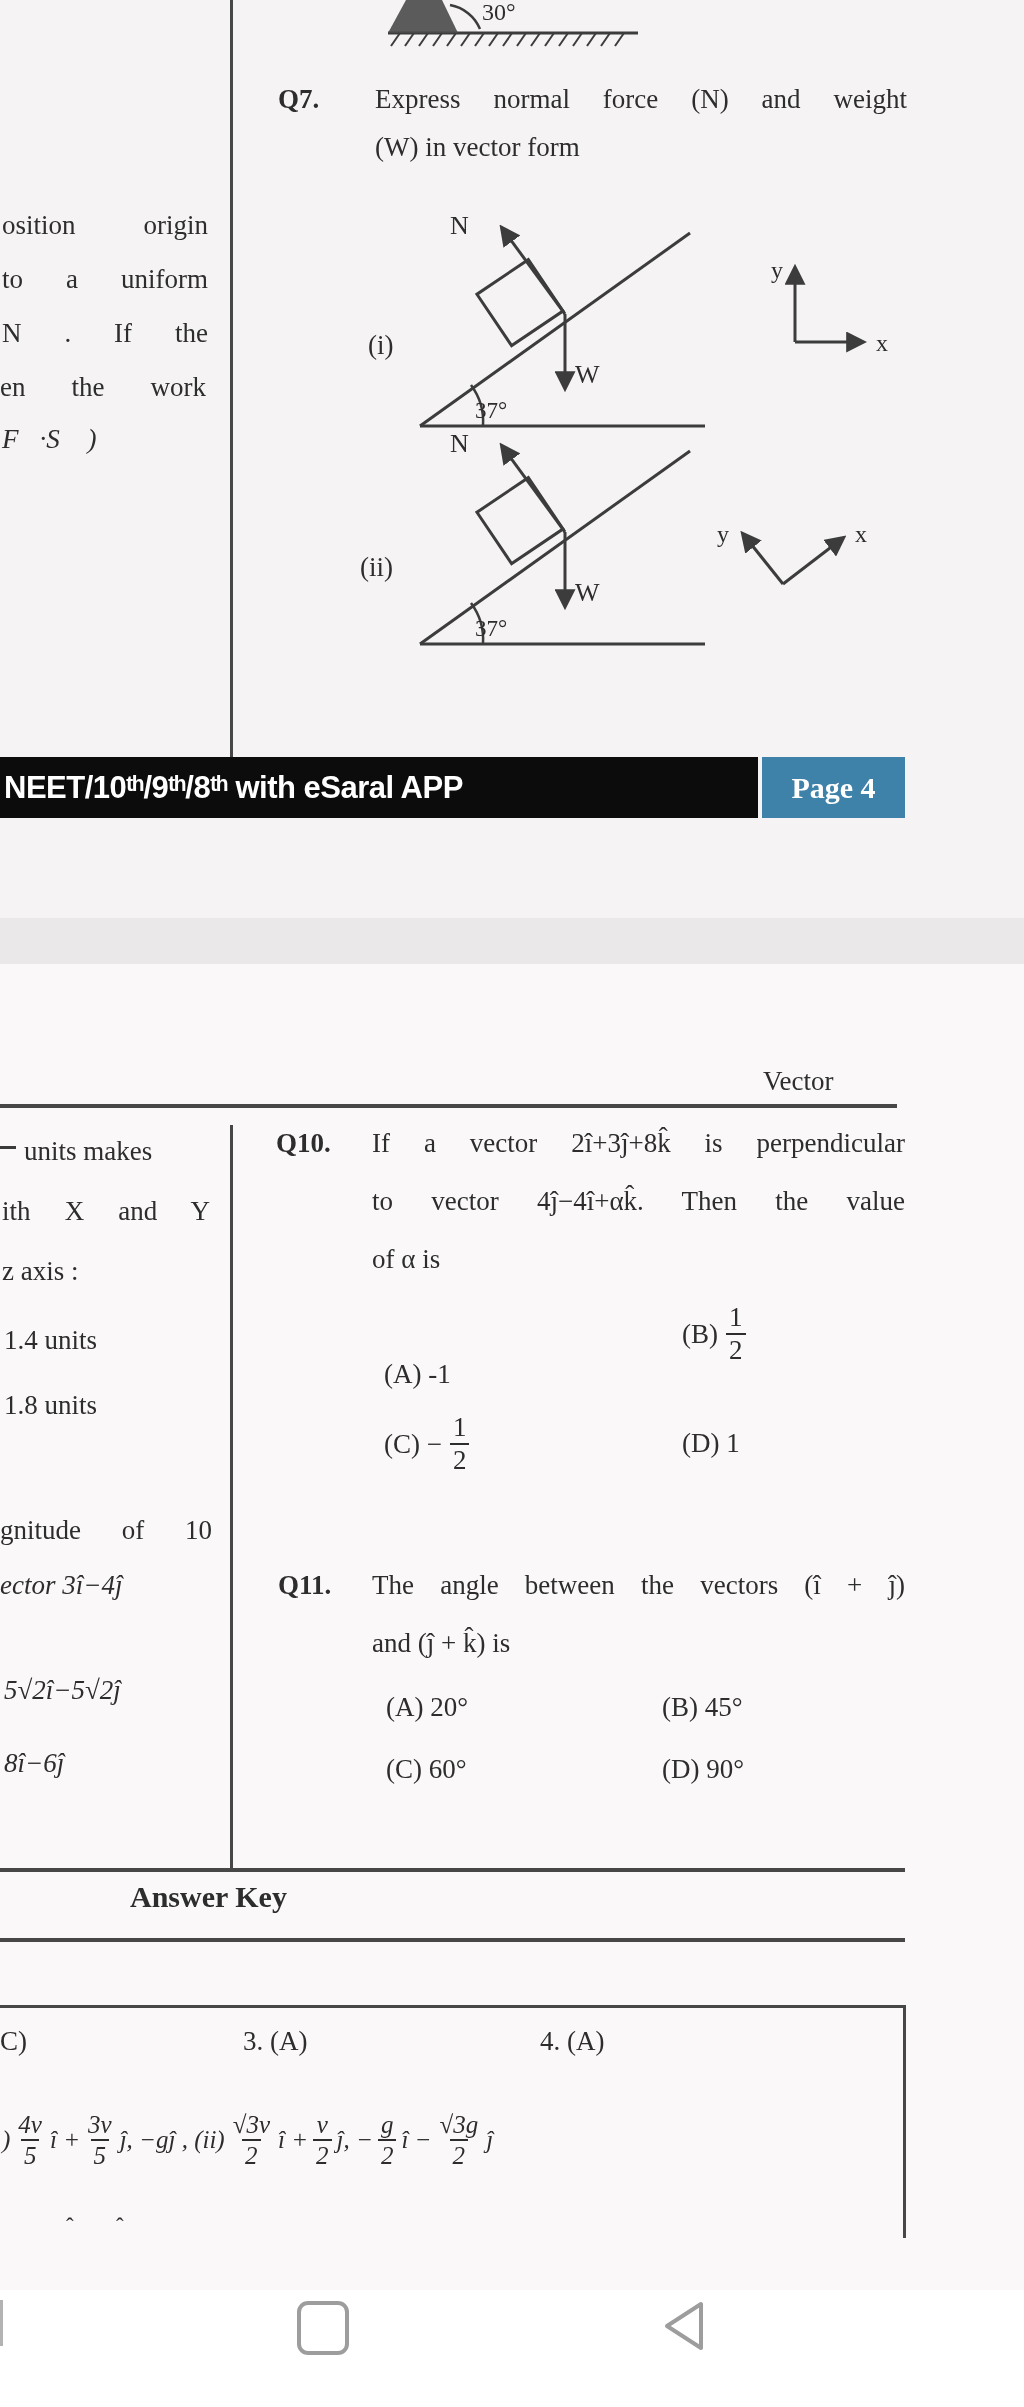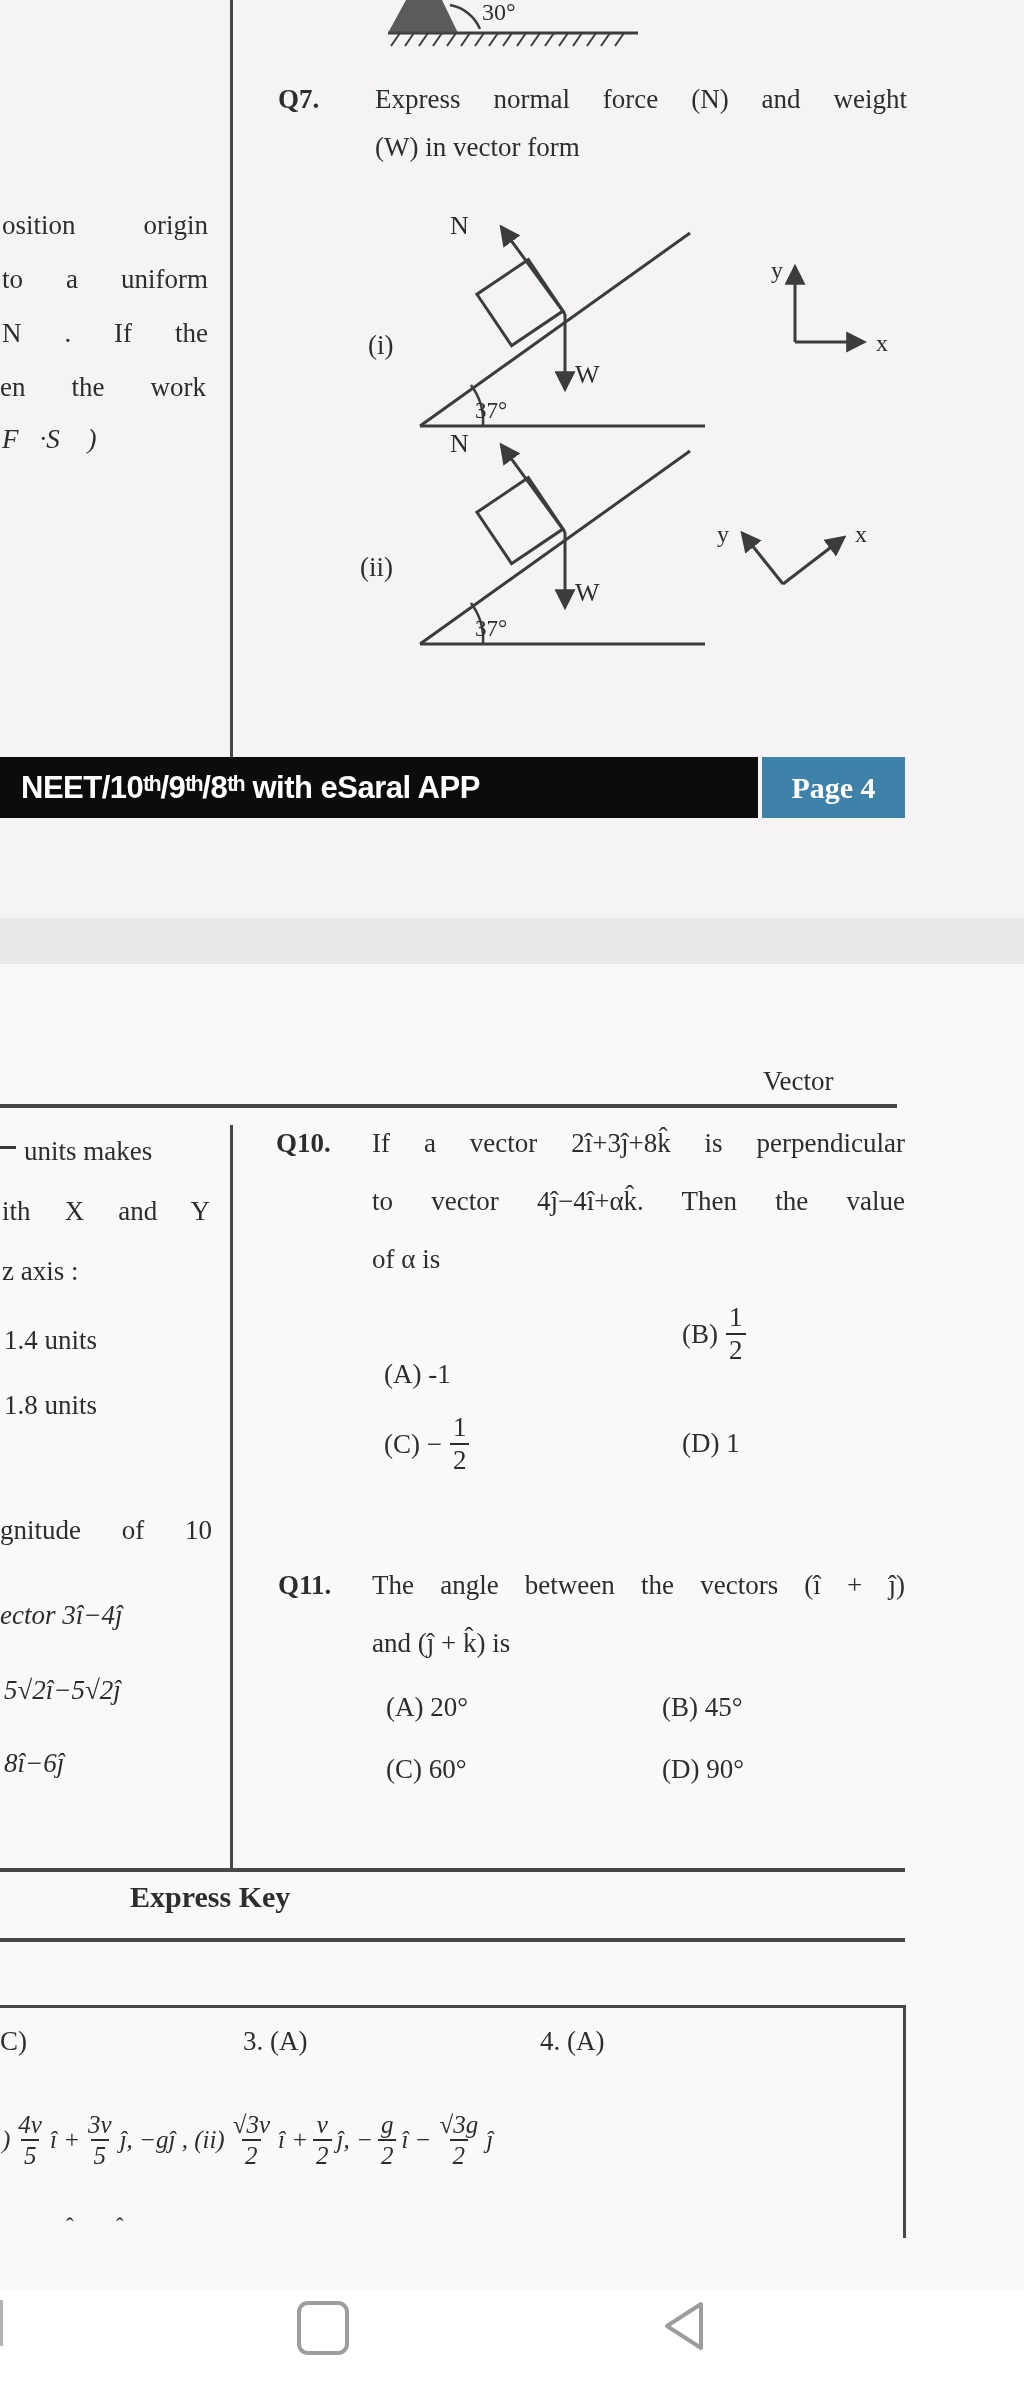--- a/index.html
+++ b/index.html
@@ -17,21 +17,21 @@
   .bold{font-weight:bold;}
   .math{font-style:italic;}
   .just{white-space:normal;text-align:justify;text-align-last:justify;}
   .frac{display:inline-flex;flex-direction:column;align-items:center;line-height:1;vertical-align:middle;}
   .frac .fn{padding:0 3px 2px;}
   .frac .fd{border-top:2px solid #2d2d2d;padding:2px 3px 0;}
   .optrow{position:absolute;display:flex;align-items:center;gap:8px;font-size:27px;}
   .formula{position:absolute;display:flex;align-items:center;gap:5px;font-size:25px;font-style:italic;}
   .banner{position:absolute;left:0;top:757px;width:758px;height:61px;background:#0c0c0c;display:flex;align-items:center;}
   .bannerTitle{color:#fff;font-family:"Liberation Sans",sans-serif;font-weight:bold;font-size:31px;
-               padding-left:21px;letter-spacing:-0.5px;white-space:pre;}
+               padding-left:4px;letter-spacing:-0.5px;white-space:pre;}
   .playWrap{position:absolute;left:556px;top:757px;width:202px;height:61px;display:flex;align-items:center;}
   .playTxt{color:#fff;font-family:"Liberation Sans",sans-serif;line-height:1.02;margin-left:6px;}
   .playTxt .l1{font-size:17px;font-weight:bold;}
   .playTxt .l2{font-size:24px;font-weight:bold;}
   .pageBadge{position:absolute;left:762px;top:757px;width:143px;height:61px;background:#3e81a9;
              display:flex;align-items:center;justify-content:center;color:#fff;font-weight:bold;font-size:30px;}
   .navSquare{position:absolute;left:297px;top:2301px;width:44px;height:46px;border:4px solid #9d9d9d;border-radius:11px;background:transparent;}
   .sliver{position:absolute;left:0;top:2300px;width:3px;height:46px;background:#b3b3b3;}
   .fragBar{position:absolute;left:0;top:1146px;width:16px;height:3px;background:#3a3a3a;}
   svg text{font-family:"Liberation Serif",serif;}
@@ -144,21 +144,21 @@
 
   <div class="abs vrule" style="left:230px;top:1125px;height:747px;"></div>
   <div class="fragBar"></div>
 
   <div class="txt q" style="left:24px;top:1136px;">units makes</div>
   <div class="txt q just" style="left:2px;top:1196px;width:208px;">ith X and Y</div>
   <div class="txt q" style="left:2px;top:1256px;">z axis :</div>
   <div class="txt q" style="left:4px;top:1325px;">1.4 units</div>
   <div class="txt q" style="left:4px;top:1390px;">1.8 units</div>
   <div class="txt q just" style="left:0px;top:1515px;width:212px;">gnitude of 10</div>
-  <div class="txt q math" style="left:0px;top:1570px;margin-top:30px;">ector 3î−4ĵ</div>
+  <div class="txt q math" style="left:0px;top:1570px;">ector 3î−4ĵ</div>
   <div class="txt q math" style="left:4px;top:1675px;">5√2î−5√2ĵ</div>
   <div class="txt q math" style="left:4px;top:1748px;">8î−6ĵ</div>
 
   <div class="txt q bold" style="left:276px;top:1128px;">Q10.</div>
   <div class="txt q just" style="left:372px;top:1128px;width:533px;">If a vector 2î+3ĵ+8k̂ is perpendicular</div>
   <div class="txt q just" style="left:372px;top:1186px;width:533px;">to vector 4ĵ−4î+αk̂. Then the value</div>
   <div class="txt q" style="left:372px;top:1244px;">of α is</div>
 
   <div class="txt q" style="left:384px;top:1318px;margin-top:41px;">(A) -1</div>
   <div class="optrow" style="left:682px;top:1298px;height:72px;">
@@ -179,21 +179,21 @@
 
   <div class="txt q bold" style="left:278px;top:1570px;">Q11.</div>
   <div class="txt q just" style="left:372px;top:1570px;width:533px;">The angle between the vectors (î + ĵ)</div>
   <div class="txt q" style="left:372px;top:1628px;">and (ĵ + k̂) is</div>
   <div class="txt q" style="left:386px;top:1692px;">(A) 20°</div>
   <div class="txt q" style="left:662px;top:1692px;">(B) 45°</div>
   <div class="txt q" style="left:386px;top:1754px;">(C) 60°</div>
   <div class="txt q" style="left:662px;top:1754px;">(D) 90°</div>
 
   <div class="abs hrule" style="left:0;top:1868px;width:905px;height:4px;"></div>
-  <div class="txt bold" style="left:130px;top:1880px;font-size:30px;">Express Key</div>
+  <div class="txt bold" style="left:130px;top:1880px;font-size:30px;">Answer Key</div>
   <div class="abs hrule" style="left:0;top:1938px;width:905px;height:4px;"></div>
 
   <div class="abs hrule" style="left:0;top:2005px;width:906px;height:3px;"></div>
   <div class="abs vrule" style="left:903px;top:2005px;height:233px;"></div>
 
   <div class="txt q" style="left:0px;top:2026px;">C)</div>
   <div class="txt q" style="left:243px;top:2026px;">3. (A)</div>
   <div class="txt q" style="left:540px;top:2026px;">4. (A)</div>
 
   <div class="formula" style="left:2px;top:2098px;height:84px;">

